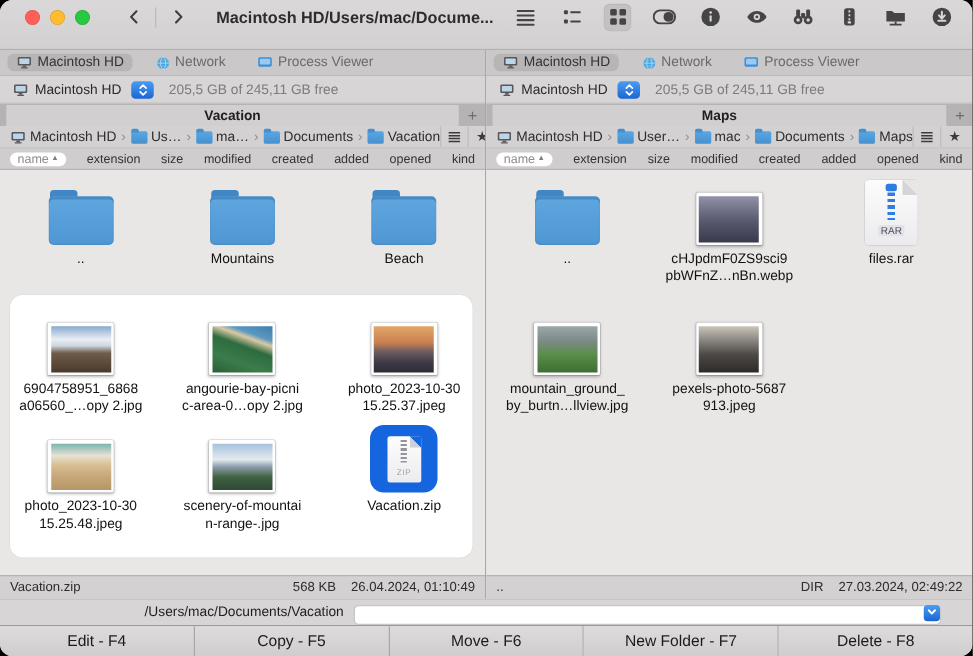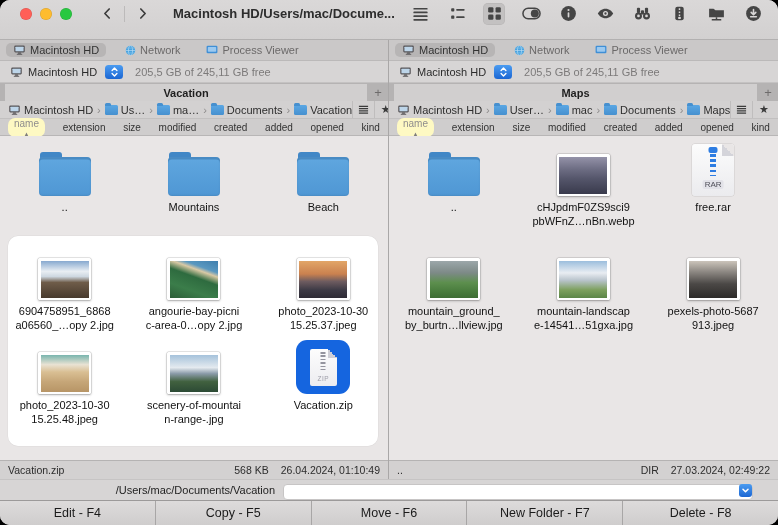--- a/index.html
+++ b/index.html
@@ -45,21 +45,21 @@
   .bc-item{display:flex;align-items:center;gap:3px;}
   .bc-sep{color:#8e8c8c;margin:0 4px;font-size:11px;}
   .bcf{width:13px;height:10px;background:linear-gradient(#5aa7e4,#4690cf);border-radius:1.5px;position:relative;flex:none;}
   .bcf::before{content:"";position:absolute;top:-2px;left:0;width:6px;height:3px;background:#4690cf;border-radius:1.5px 1.5px 0 0;}
   .bc-end{margin-left:auto;display:flex;align-items:center;flex:none;}
   .bc-endbtn{width:22px;height:17px;display:flex;align-items:center;justify-content:center;color:#3b3b3b;border-left:1px solid #bfbdbd;}
   .bc-star{font-size:11px;color:#3b3b3b;}
 
   .colrow{height:17px;flex:none;background:#cfcdcd;border-bottom:1px solid #b8b6b6;display:flex;align-items:center;justify-content:space-between;padding:0 8px;font-size:10px;color:#333;}
   .col{white-space:nowrap;}
-  .sortpill{background:#fef9c3;color:#8f8d8d;border-radius:7px;padding:0 6px;display:flex;align-items:center;gap:2px;flex-direction:column;}
+  .sortpill{background:#ffffff;color:#8f8d8d;border-radius:7px;padding:0 6px;display:flex;align-items:center;gap:2px;}
   .sortpill .arr{font-size:6px;color:#7f7d7d;}
 
   .filearea{flex:1;position:relative;background:#e9e6e6;min-height:0;}
   .selregion{position:absolute;left:8px;top:100px;width:370px;height:210px;background:#fff;border-radius:10px;box-shadow:0 0 0 .5px rgba(0,0,0,.05);}
   .frow{position:absolute;left:0;width:100%;display:flex;}
   .fcell{width:33.33%;display:flex;flex-direction:column;align-items:center;}
   .cicon{height:56px;display:flex;align-items:flex-end;justify-content:center;margin-bottom:5px;}
   .flabel{font-size:11px;line-height:13.5px;color:#121212;text-align:center;}
 
   .folder{position:relative;width:52px;height:44px;}
@@ -563,45 +563,34 @@
             </div>
             <div class="fcell">
               <div class="cicon">
                 <div class="rardoc">
                   <div class="rarpull"></div>
                   <div class="rarzip"></div>
                   <div class="rbadge">RAR</div>
                 </div>
               </div>
               <div class="flabel">
-                <div>free.rar</div>
+                <div>files.rar</div>
               </div>
             </div>
           </div>
           <div class="frow" style="top: 108px;">
             <div class="fcell">
               <div class="cicon">
                 <div class="thumb">
                   <div class="img ph-green-meadow"></div>
                 </div>
               </div>
               <div class="flabel">
                 <div>mountain_ground_</div>
                 <div>by_burtn…llview.jpg</div>
-              </div>
-            </div>
-            <div class="fcell">
-              <div class="cicon">
-                <div class="thumb">
-                  <div class="img ph-snow-peak"></div>
-                </div>
-              </div>
-              <div class="flabel">
-                <div>mountain-landscap</div>
-                <div>e-14541…51gxa.jpg</div>
               </div>
             </div>
             <div class="fcell">
               <div class="cicon">
                 <div class="thumb">
                   <div class="img ph-dusk-sea"></div>
                 </div>
               </div>
               <div class="flabel">
                 <div>pexels-photo-5687</div>

